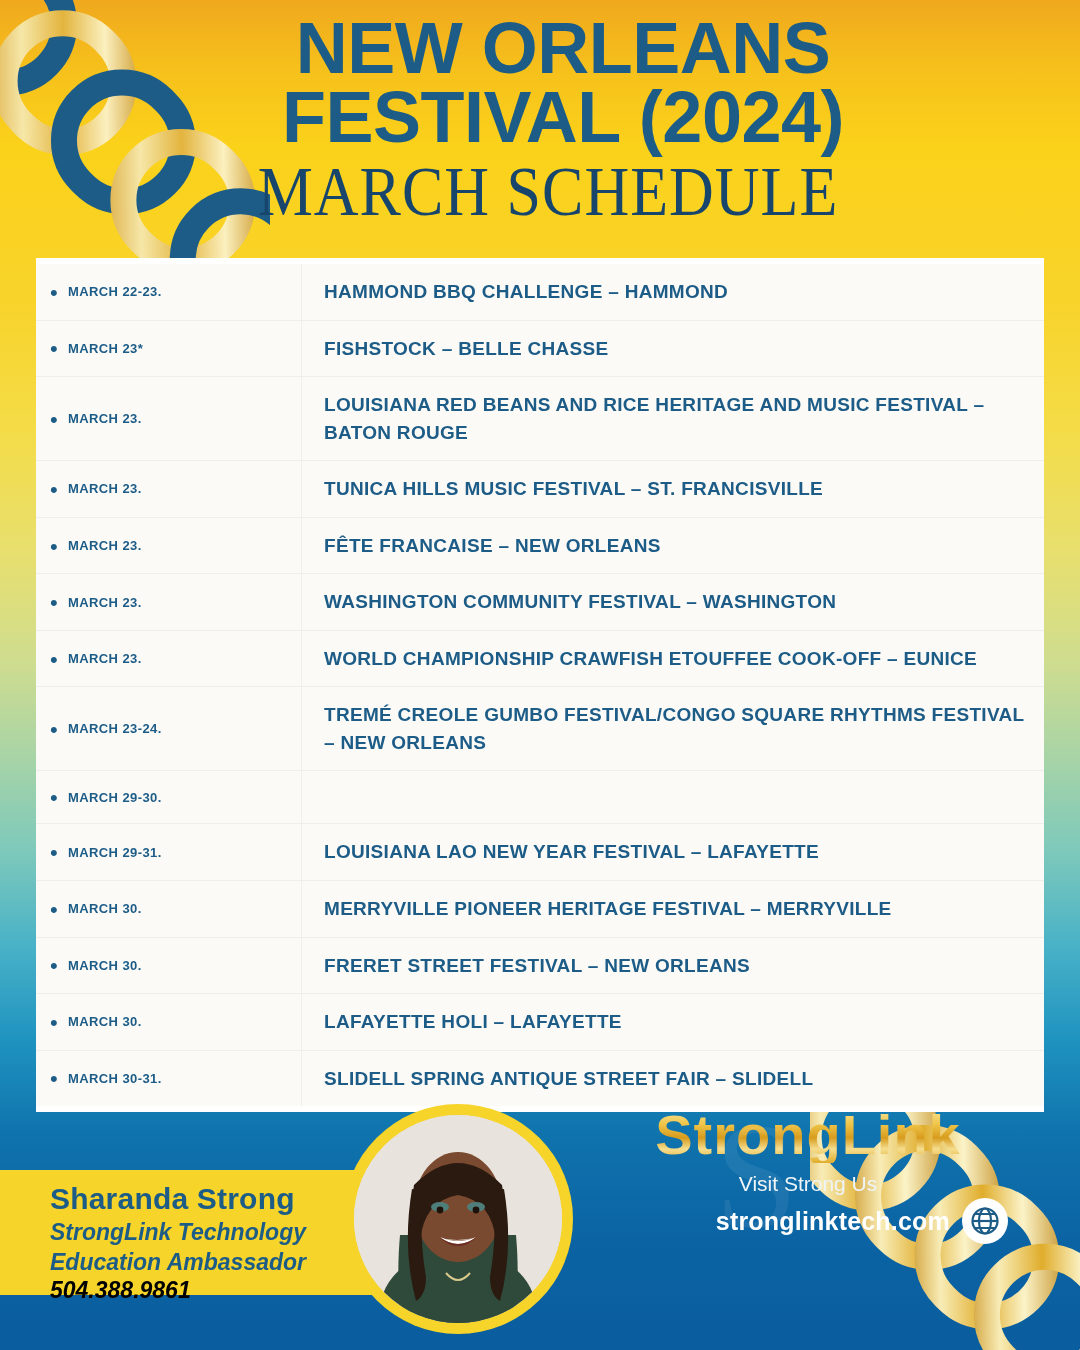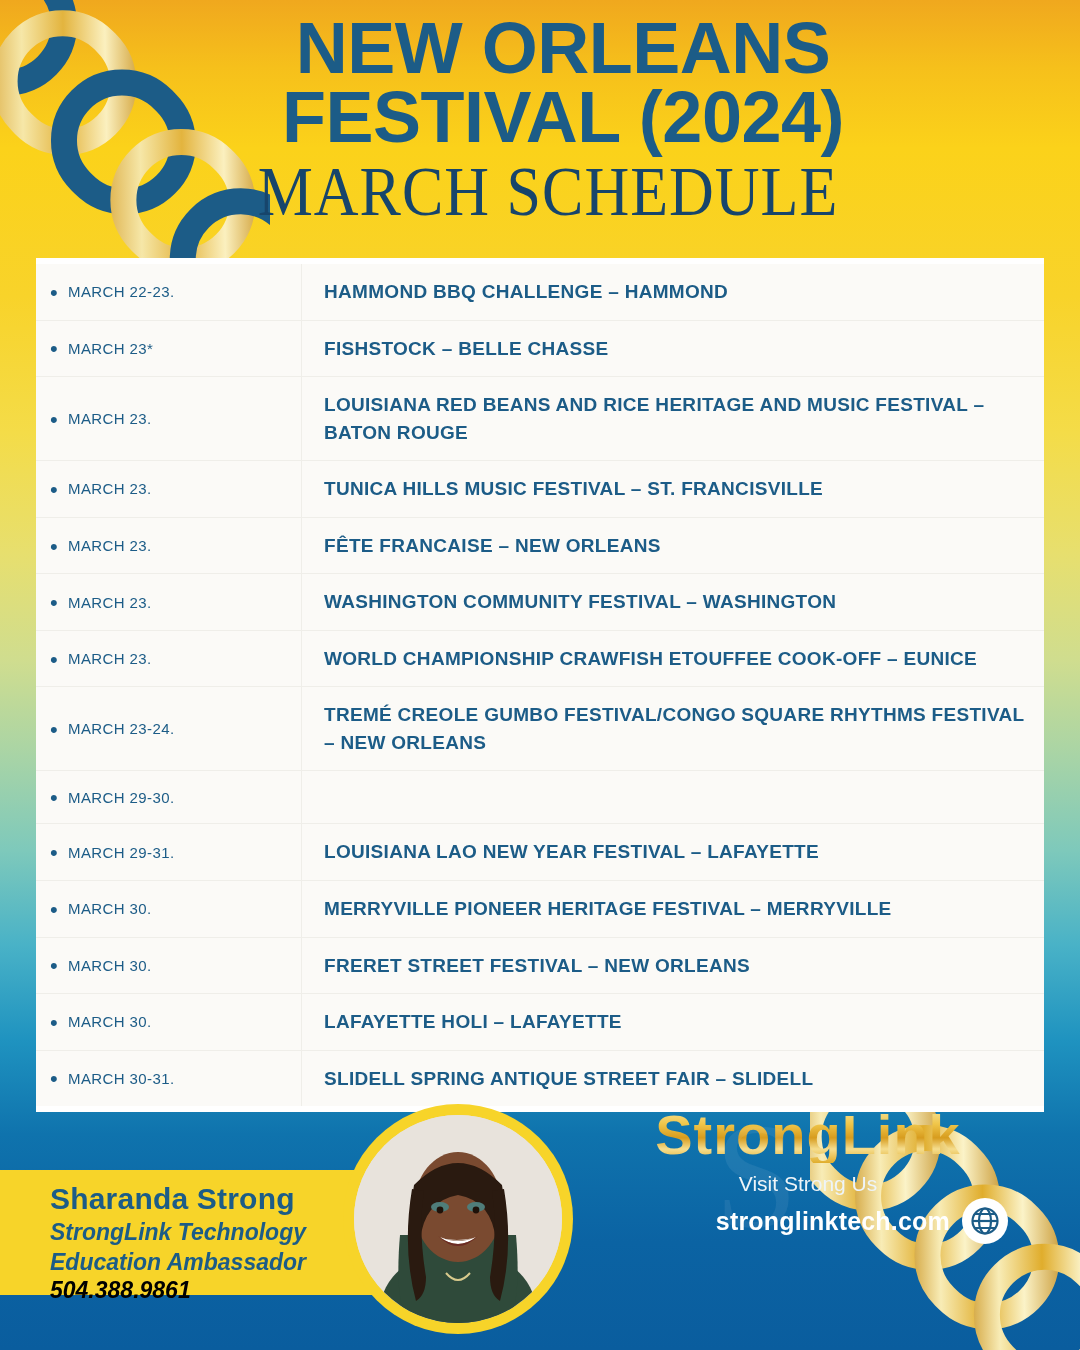--- a/index.html
+++ b/index.html
@@ -74,21 +74,21 @@
     display:flex; align-items:center;
     padding:14px 0 14px 14px;
   }
   .bullet {
     width:18px; flex:0 0 18px;
     color:#1c5c87; font-size:22px; line-height:1;
     display:flex; align-items:center; justify-content:flex-start;
     padding-top:2px;
   }
   .date-text {
-    font-weight:normal; font-size:15px; letter-spacing:0.4px;
+    font-weight:bold; font-size:13px; letter-spacing:0.4px;
     color:#1c5c87; white-space:nowrap;
   }
   .cell-event {
     flex:1 1 auto;
     display:flex; align-items:center;
     padding:14px 16px 14px 22px;
   }
   .event-text {
     font-weight:bold; font-size:19px; letter-spacing:0.3px;
     line-height:1.45; color:#1c5c87;

